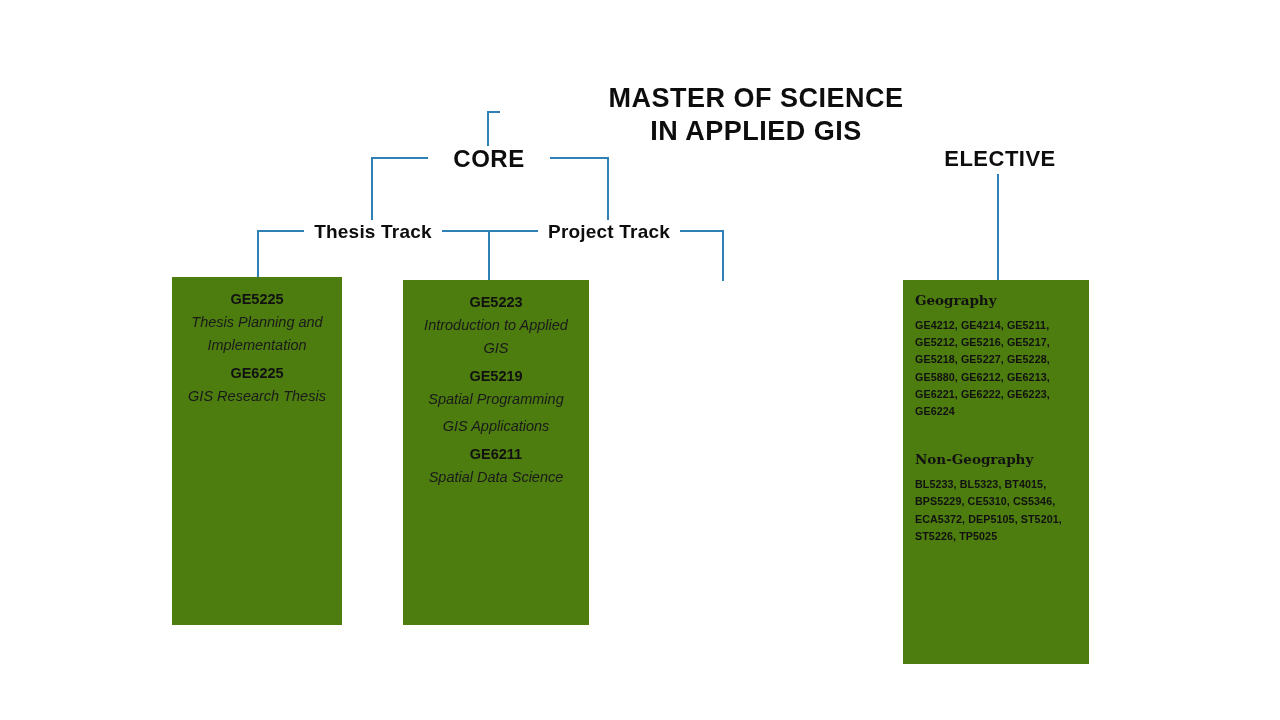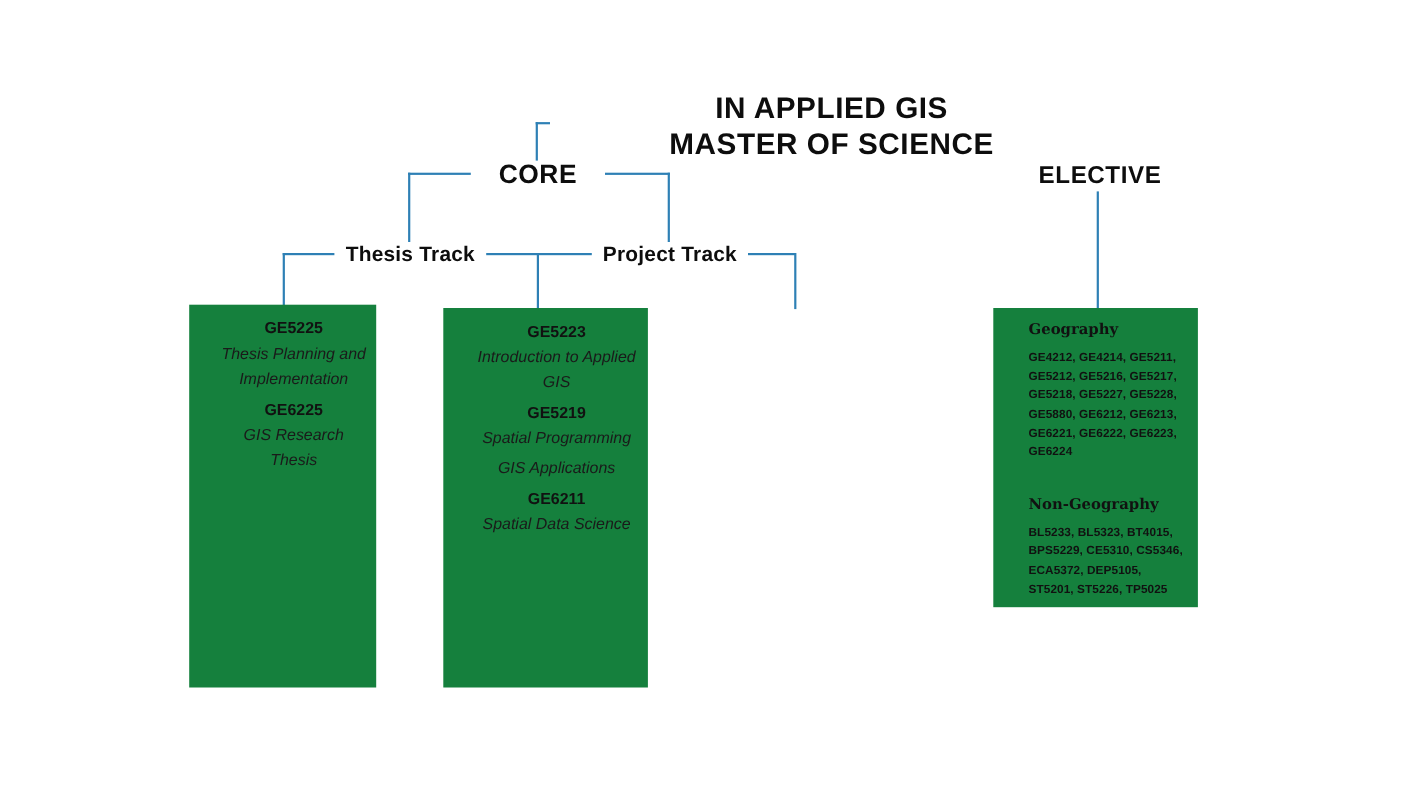--- a/index.html
+++ b/index.html
@@ -70,28 +70,27 @@
     left: 538px;
     top: 220px;
     width: 142px;
     font-size: 19px;
     line-height: 24px;
   }
 
   
   .course-box {
     position: absolute;
-    background: #15803d;
+    background: #4d7c0f;
     box-sizing: border-box;
-    padding-left: 20px;
   }
   #box-thesis   { left: 172px; top: 277px; width: 170px; height: 348px; }
   #box-project  { left: 403px; top: 280px; width: 186px; height: 345px; }
   #box-capstone { left: 635px; top: 280px; width: 169px; height: 345px; }
-  #box-elective { left: 903px; top: 280px; width: 186px; height: 272px; }
+  #box-elective { left: 903px; top: 280px; width: 186px; height: 384px; }
 
   .course-list {
     padding: 10px 8px 0 8px;
     text-align: center;
   }
   .course-code {
     font-size: 14.5px;
     font-weight: bold;
     line-height: 24px;
     color: #111111;
@@ -142,22 +141,22 @@
   <div class="line h" style="left:436px; top:230px; width:106px;"></div>
   <div class="line h" style="left:675px; top:230px; width:48px;"></div>
 
   <div class="line v" style="left:257px; top:230px; height:48px;"></div>
   <div class="line h" style="left:257px; top:230px; width:50px;"></div>
   <div class="line v" style="left:488px; top:230px; height:51px;"></div>
   <div class="line v" style="left:722px; top:230px; height:51px;"></div>
   <div class="line v" style="left:997px; top:174px; height:108px;"></div>
 
   <div class="node-label" id="root-title">
+    <div>MASTER OF SCIENCE</div>
     <div>IN APPLIED GIS</div>
-    <div>MASTER OF SCIENCE</div>
   </div>
 
   <div class="node-label" id="core-label">CORE</div>
   <div class="node-label" id="elective-label">ELECTIVE</div>
   <div class="node-label" id="thesis-track-label">Thesis Track</div>
   <div class="node-label" id="project-track-label">Project Track</div>
 
   <div class="course-box" id="box-thesis">
     <div class="course-list">
       <div class="course-code">GE5225</div>

